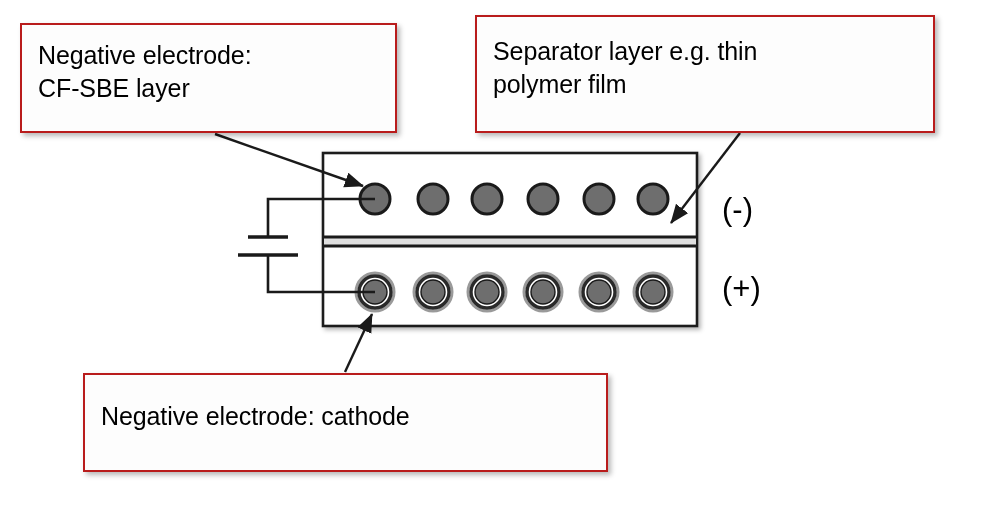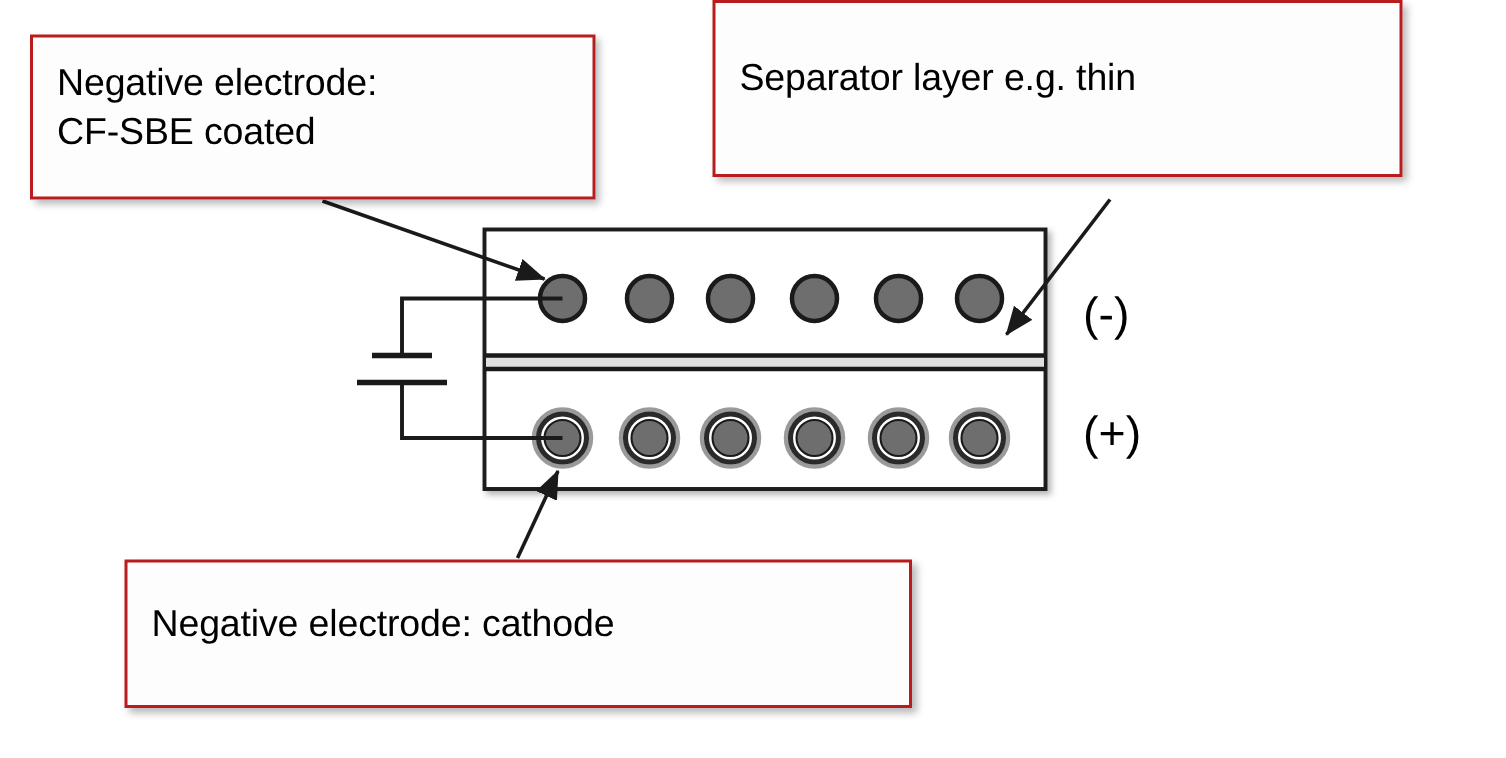--- a/index.html
+++ b/index.html
@@ -29,21 +29,21 @@
     justify-content: center;
   }
   .callout-line {
     font-size: 25px;
     line-height: 1.30;
     color: #000000;
     white-space: pre;
     letter-spacing: -0.1px;
   }
   #box-negative  { left: 20px;  top: 23px;  width: 377px; height: 110px; }
-  #box-separator { left: 475px; top: 0;  width: 460px; height: 118px; }
+  #box-separator { left: 475px; top: 15px;  width: 460px; height: 118px; }
   #box-positive  { left: 83px;  top: 373px; width: 525px; height: 99px; }
 
   .polarity-label {
     position: absolute;
     font-size: 31px;
     color: #000000;
     white-space: pre;
   }
   #label-negative { left: 722px; top: 192px; }
   #label-positive { left: 722px; top: 271px; }
@@ -135,25 +135,26 @@
 
     <g>
       <line x1="215" y1="134" x2="363" y2="186" stroke="#1a1a1a" stroke-width="2.4" marker-end="url(#arrowhead)"></line>
       <line x1="740" y1="133" x2="671" y2="223" stroke="#1a1a1a" stroke-width="2.4" marker-end="url(#arrowhead)"></line>
       <line x1="345" y1="372" x2="372" y2="314" stroke="#1a1a1a" stroke-width="2.4" marker-end="url(#arrowhead)"></line>
     </g>
   </svg>
 
   <div class="callout-box" id="box-negative">
     <div class="callout-line">Negative electrode:</div>
-    <div class="callout-line">CF-SBE coated</div>
+    <div class="callout-line">CF-SBE layer</div>
   </div>
 
   <div class="callout-box" id="box-separator">
     <div class="callout-line">Separator layer e.g. thin</div>
+    <div class="callout-line">polymer film</div>
   </div>
 
   <div class="callout-box" id="box-positive">
     <div class="callout-line">Negative electrode: cathode</div>
   </div>
 
   <div class="polarity-label" id="label-negative">(-)</div>
   <div class="polarity-label" id="label-positive">(+)</div>
 
 </div>

